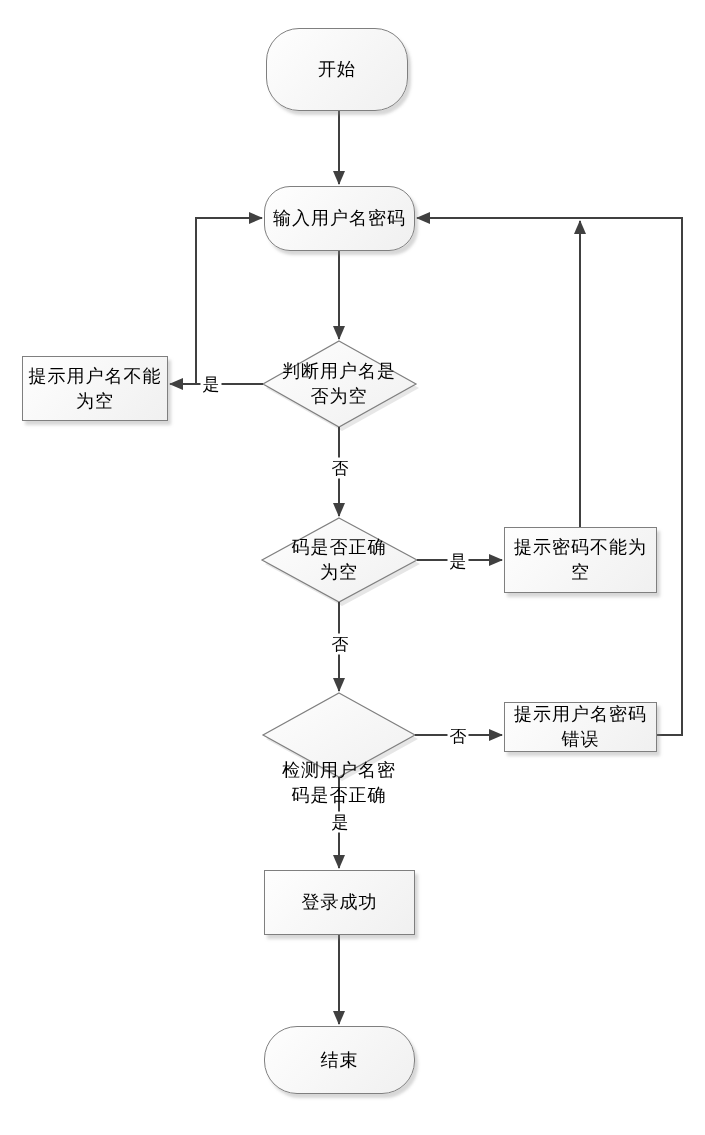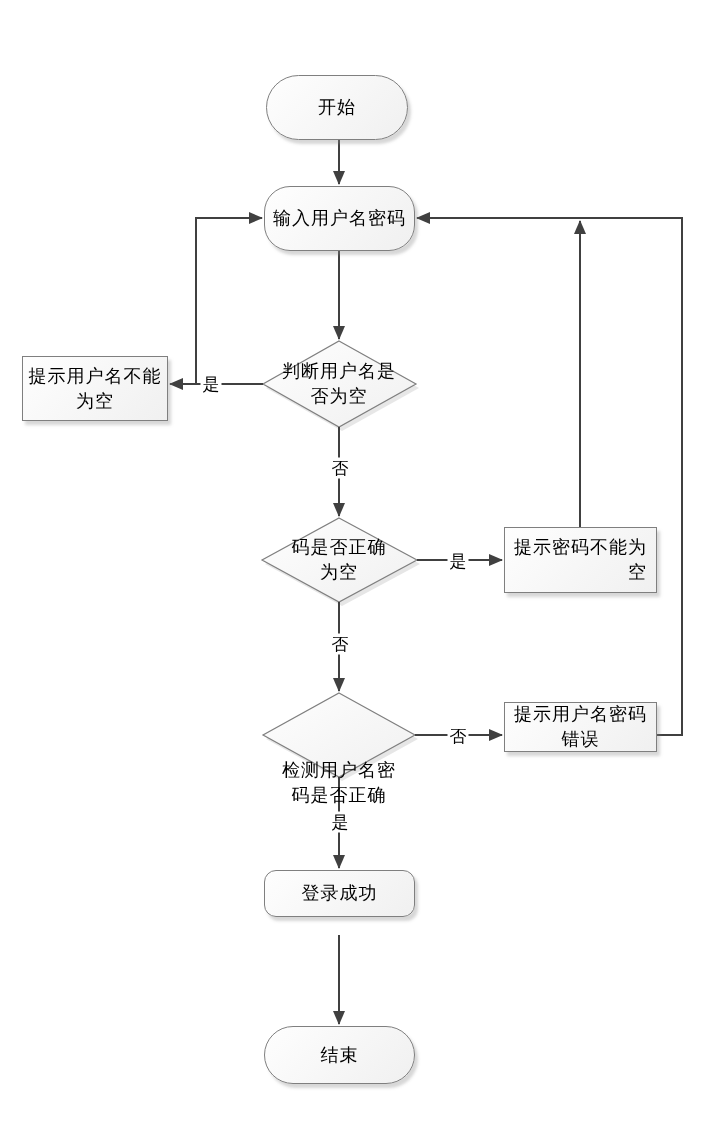--- a/index.html
+++ b/index.html
@@ -29,27 +29,27 @@
     text-align:center;white-space:pre-line;
     font-size:18px;line-height:25px;letter-spacing:1px;
   }
   .elabel{
     position:absolute;z-index:4;
     transform:translate(-50%,-50%);
     font-size:17px;line-height:19px;
     background:#ffffff;padding:1px 2px;
   }
   
-  #n-start   {left:266px;top:28px;  width:142px;height:65px;margin-top:47px;}
+  #n-start   {left:266px;top:28px;  width:142px;height:83px;}
   #n-input   {left:264px;top:186px; width:151px;height:65px;border-radius:26px;}
   #n-luser   {left:22px; top:356px; width:146px;height:65px;}
-  #n-rpass   {left:504px;top:527px; width:153px;height:66px;text-align:right;}
+  #n-rpass   {left:504px;top:527px; width:153px;height:66px;}
   #n-rwrong  {left:504px;top:702px; width:153px;height:50px;}
-  #n-success {left:264px;top:870px; width:151px;height:47px;border-radius:12px;}
-  #n-end     {left:264px;top:1026px;width:151px;height:58px;}
+  #n-success {left:264px;top:870px; width:151px;height:65px;}
+  #n-end     {left:264px;top:1026px;width:151px;height:68px;}
   #t-d1{left:264px;top:359px;width:150px;height:50px;}
   #t-d2{left:264px;top:535px;width:150px;height:50px;}
   #t-d3{left:264px;top:710px;width:150px;height:50px;margin-top:48px;}
   #l-e3{left:211px;top:384px;}
   #l-e5{left:340px;top:468px;}
   #l-e6{left:458px;top:561px;}
   #l-e8{left:340px;top:644px;}
   #l-e9{left:458px;top:736px;}
   #l-e11{left:340px;top:822px;}
 </style>

